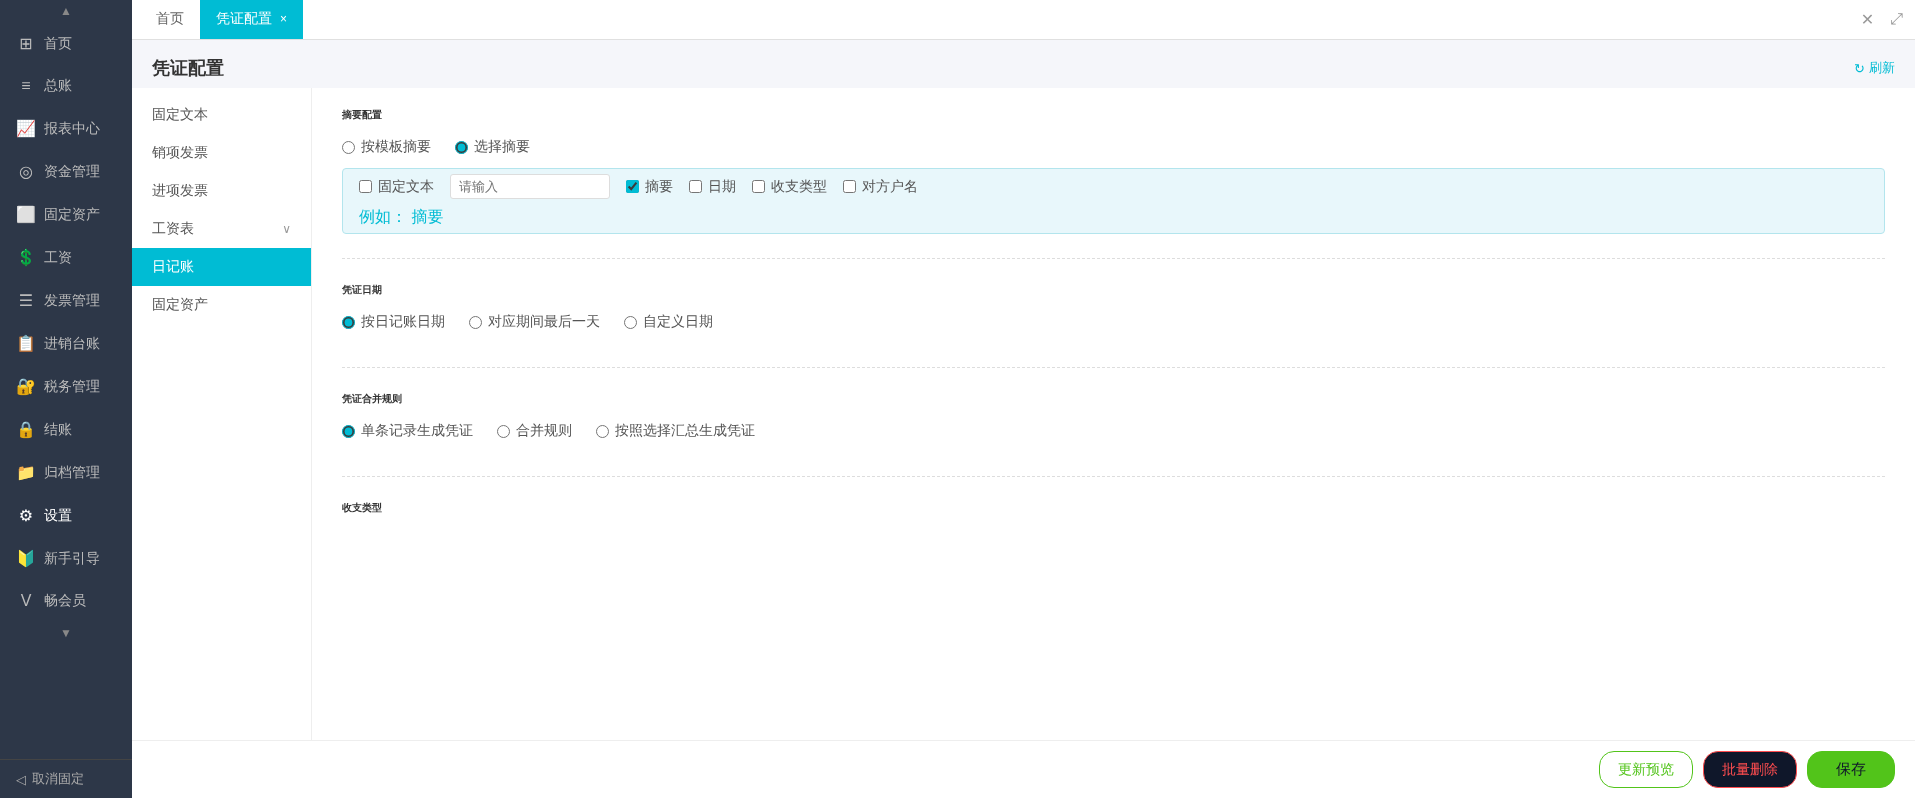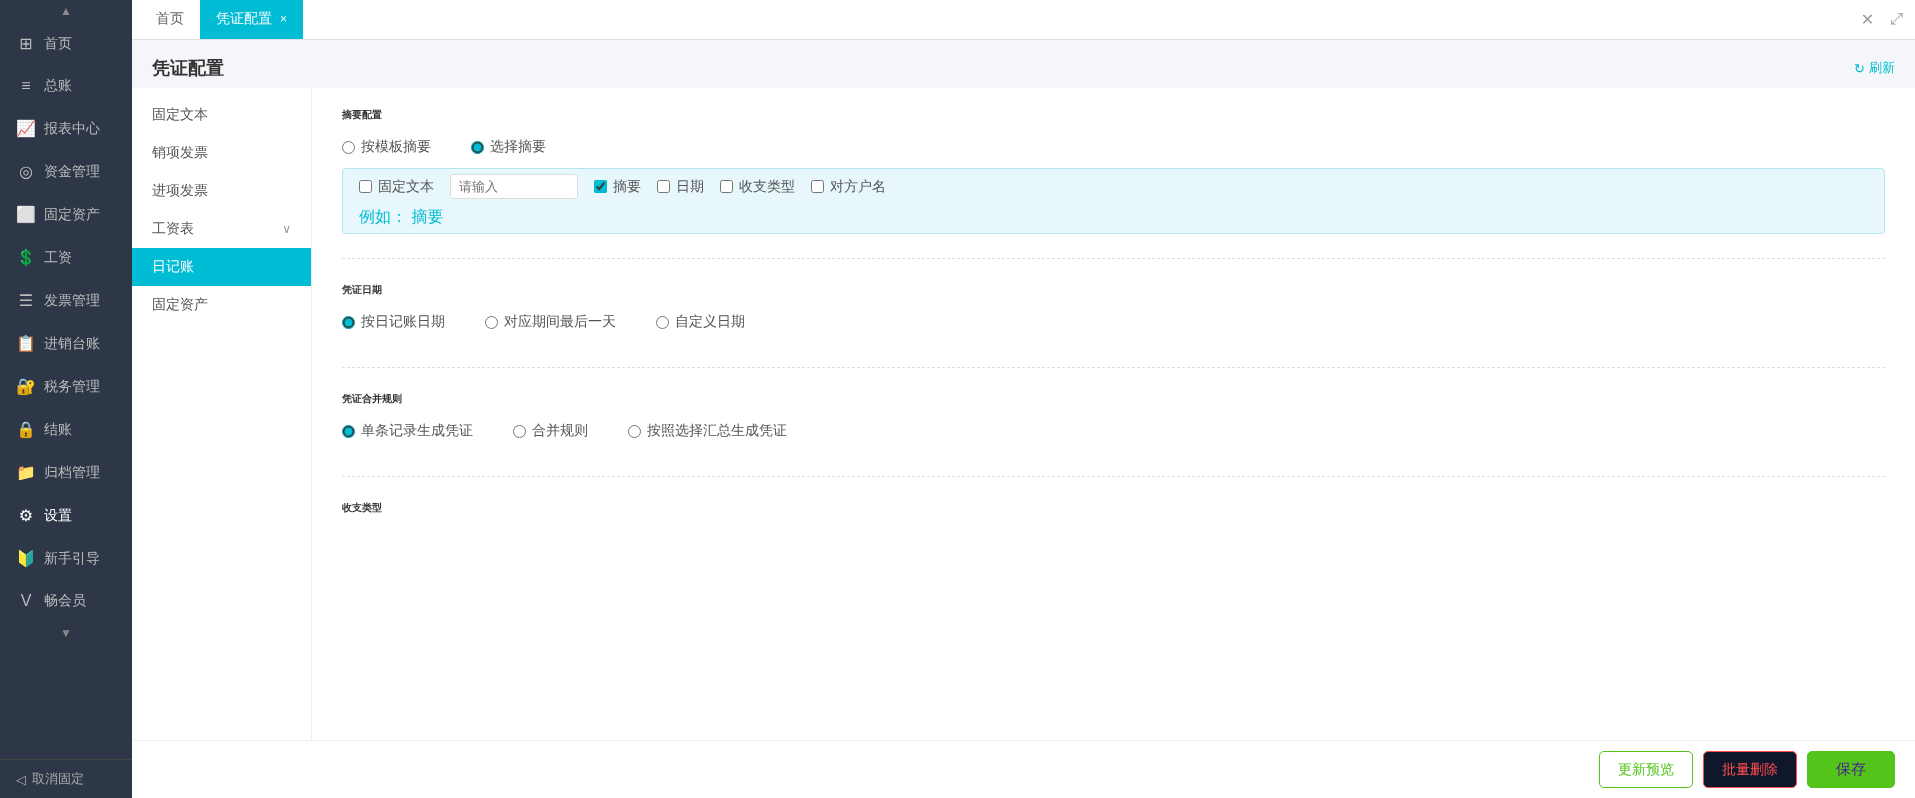--- a/index.html
+++ b/index.html
@@ -175,21 +175,21 @@
     .section-title {
       font-size: 10px;
       font-weight: 600;
       color: #333;
       margin-bottom: 16px;
     }
 
     
     .option-group {
       display: flex;
-      gap: 40px;
+      gap: 24px;
       align-items: center;
       margin-bottom: 12px;
     }
     .option-item {
       display: flex;
       align-items: center;
       gap: 6px;
       cursor: pointer;
       color: #555;
     }
@@ -217,54 +217,54 @@
       color: #00bcd4;
       font-size: 16px;
     }
 
     .text-input {
       border: 1px solid #ddd;
       border-radius: 3px;
       padding: 4px 8px;
       font-size: 13px;
       outline: none;
-      width: 128px;
+      width: 160px;
       color: #999;
     }
 
     
     .bottom-bar {
       background: #fff;
       border-top: 1px solid #eee;
       padding: 10px 20px;
       display: flex;
       justify-content: flex-end;
       gap: 10px;
       flex-shrink: 0;
     }
     .btn {
       padding: 7px 18px;
-      border-radius: 5px;
+      border-radius: 15px;
       border: none;
       cursor: pointer;
       font-size: 14px;
     }
     .btn-outline-green {
       background: #fff;
       border: 1px solid #52c41a;
       color: #52c41a;
     }
     .btn-outline-red {
       background: #0f172a;
       border: 1px solid #ff4d4f;
       color: #ff4d4f;
     }
     .btn-primary {
       background: #52c41a;
-      color: #4c1d95;
+      color: #0f172a;
       border: 1px solid #52c41a;
       padding: 8px 28px;
       font-size: 15px;
     }
 
     
     .right-content::-webkit-scrollbar { width: 6px; }
     .right-content::-webkit-scrollbar-track { background: #f1f1f1; }
     .right-content::-webkit-scrollbar-thumb { background: #ccc; border-radius: 3px; }
   </style>

